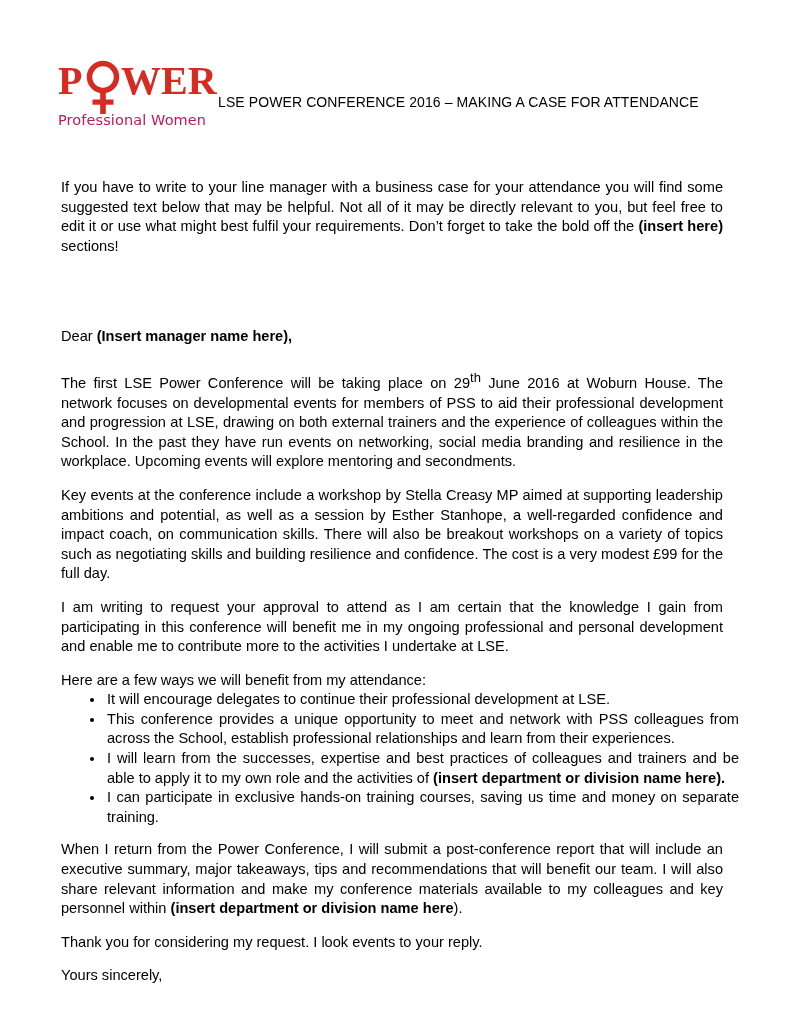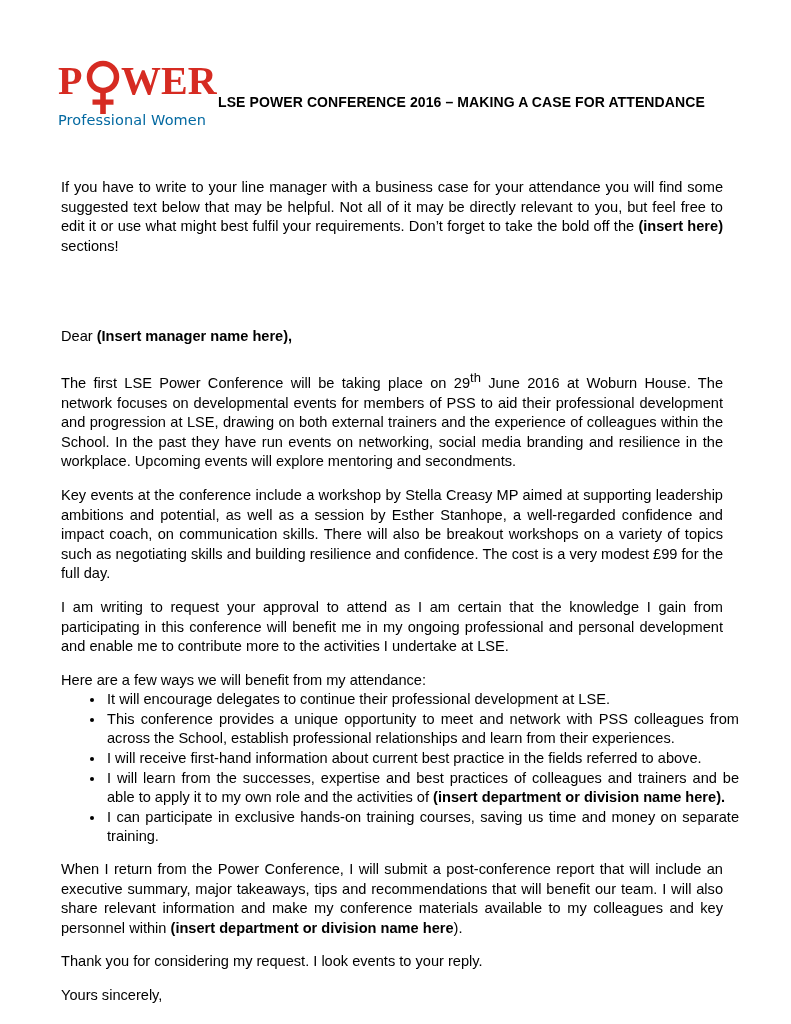--- a/index.html
+++ b/index.html
@@ -58,31 +58,31 @@
     top: 2px;
     width: 36px;
     height: 56px;
   }
 
   .logo-tagline {
     margin-top: 7px;
     font-family: "DejaVu Sans", sans-serif;
     font-size: 14.5px;
     line-height: 18px;
-    color: #0369a1;
+    color: #be185d;
     letter-spacing: 0.1px;
   }
 
   .doc-title {
     position: absolute;
     left: 218px;
     top: 44px;
     font-family: "Liberation Sans", sans-serif;
     font-size: 14px;
-    font-weight: 700;
+    font-weight: 400;
     letter-spacing: 0.1px;
     white-space: nowrap;
   }
 
   
   .page-body {
     position: absolute;
     left: 61px;
     top: 178px;
     width: 678px;
@@ -172,21 +172,20 @@
 
   <p class="para">Key events at the conference include a workshop by Stella Creasy MP aimed at supporting leadership ambitions and potential, as well as a session by Esther Stanhope, a well-regarded confidence and impact coach, on communication skills.  There will also be breakout workshops on a variety of topics such as negotiating skills and building resilience and confidence.  The cost is a very modest £99 for the full day.</p>
 
   <p class="para">I am writing to request your approval to attend as I am certain that the knowledge I gain from participating in this conference will benefit me in my ongoing professional and personal development and enable me to contribute more to the activities I undertake at LSE.</p>
 
   <p class="para" style="margin-bottom:0">Here are a few ways we will benefit from my attendance:</p>
 
   <ul class="benefits">
     <li><span>It will encourage delegates to continue their professional development at LSE.</span></li>
     <li><span>This conference provides a unique opportunity to meet and network with PSS colleagues from across the School, establish professional relationships and learn from their experiences.</span></li>
-    <li><span>I will receive first-hand information about current best practice in the fields referred to above.</span></li>
     <li><span>I will learn from the successes, expertise and best practices of colleagues and trainers and be able to apply it to my own role and the activities of </span><b>(insert department or division name here).</b></li>
     <li><span>I can participate in exclusive hands-on training courses, saving us time and money on separate training.</span></li>
   </ul>
 
   <div class="spacer-small"></div>
 
   <p class="para"><span>When I return from the Power Conference, I will submit a post-conference report that will include an executive summary, major takeaways, tips and recommendations that will benefit our team. I will also share relevant information and make my conference materials available to my colleagues and key personnel within </span><b>(insert department or division name here</b><span>).</span></p>
 
   <p class="para">Thank you for considering my request. I look events to your reply.</p>
 

